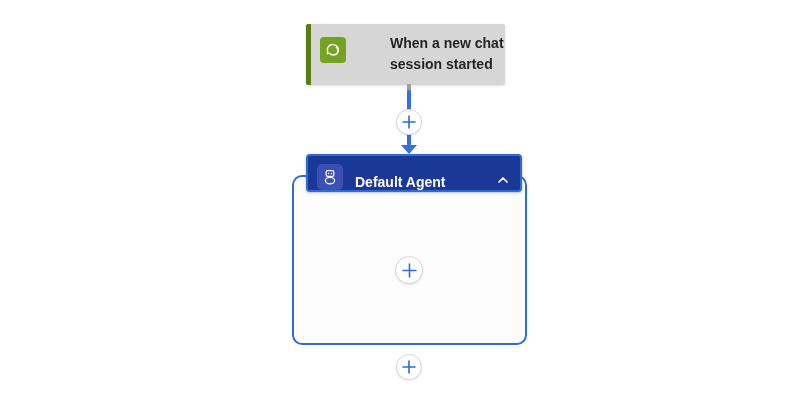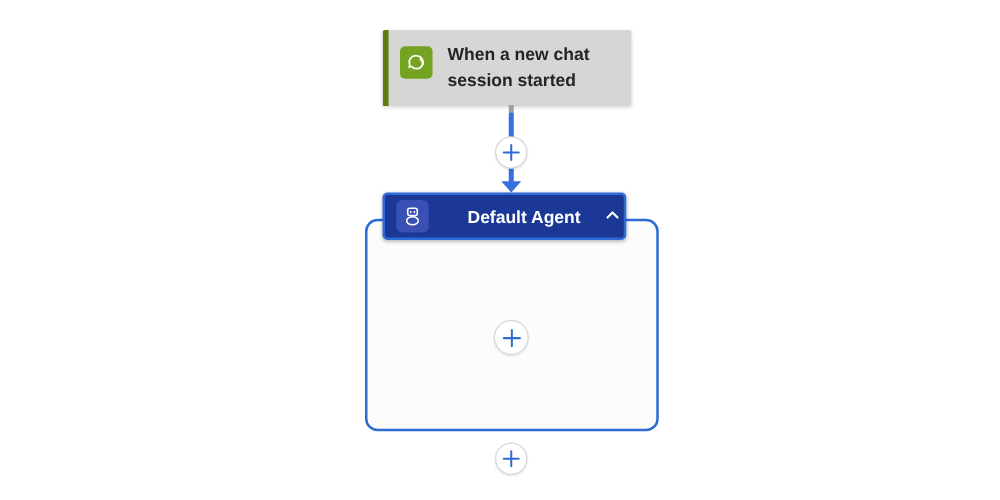--- a/index.html
+++ b/index.html
@@ -18,21 +18,21 @@
     cursor:pointer;
   }
   .trigger-icon{
     width:26px;height:26px;border-radius:4px;
     background:var(--trigger-icon-bg,#73a320);
     margin:13px 12px 0 9px;flex:0 0 auto;
     display:flex;align-items:center;justify-content:center;
   }
   .trigger-label{
     margin-top:9px;width:130px;
-    font-size:14px;font-weight:700;line-height:21px;color:#242424;
+    font-size:14px;font-weight:700;line-height:21px;color:#242424;margin-left:32px;
   }
   
   .edge-line{
     position:absolute;left:407px;top:90px;width:4px;height:56px;
     background:var(--edge-blue,#3470e0);border-radius:2px;
   }
   .edge-stub{
     position:absolute;left:407px;top:84px;width:4px;height:8px;background:#9f9f9f;
   }
   .edge-arrow{
@@ -51,26 +51,26 @@
   #plus-mid{left:396px;top:109px;}
   #plus-body{left:395px;top:256px;width:28px;height:28px;}
   #plus-after{left:396px;top:354px;}
   
   .agent-container{
     position:absolute;left:292px;top:175px;width:235px;height:170px;
     background:#fcfcfc;border:2px solid var(--agent-border,#2e6bd6);
     border-radius:10px;box-sizing:border-box;
   }
   .agent-header{
-    position:absolute;left:306px;top:154px;width:195px;height:38px;
+    position:absolute;left:306px;top:154px;width:216px;height:38px;
     background:var(--agent-header-bg,#1b3897);
     border:2px solid var(--agent-border,#2e6bd6);
     border-radius:4px;box-sizing:border-box;
-    display:flex;align-items:center;
-    box-shadow:0 1px 3px rgba(0,0,0,0.25);cursor:pointer;gap:19px;
+    display:flex;align-items:flex-end;
+    box-shadow:0 1px 3px rgba(0,0,0,0.25);cursor:pointer;
   }
   .agent-icon{
     width:26px;height:26px;border-radius:5px;background:#3a50b5;
     margin:0 12px 0 9px;flex:0 0 auto;
     display:flex;align-items:center;justify-content:center;
   }
   .agent-title{
     flex:1;font-size:14px;font-weight:700;color:#ffffff;white-space:nowrap;
   }
   .chevron-btn{

